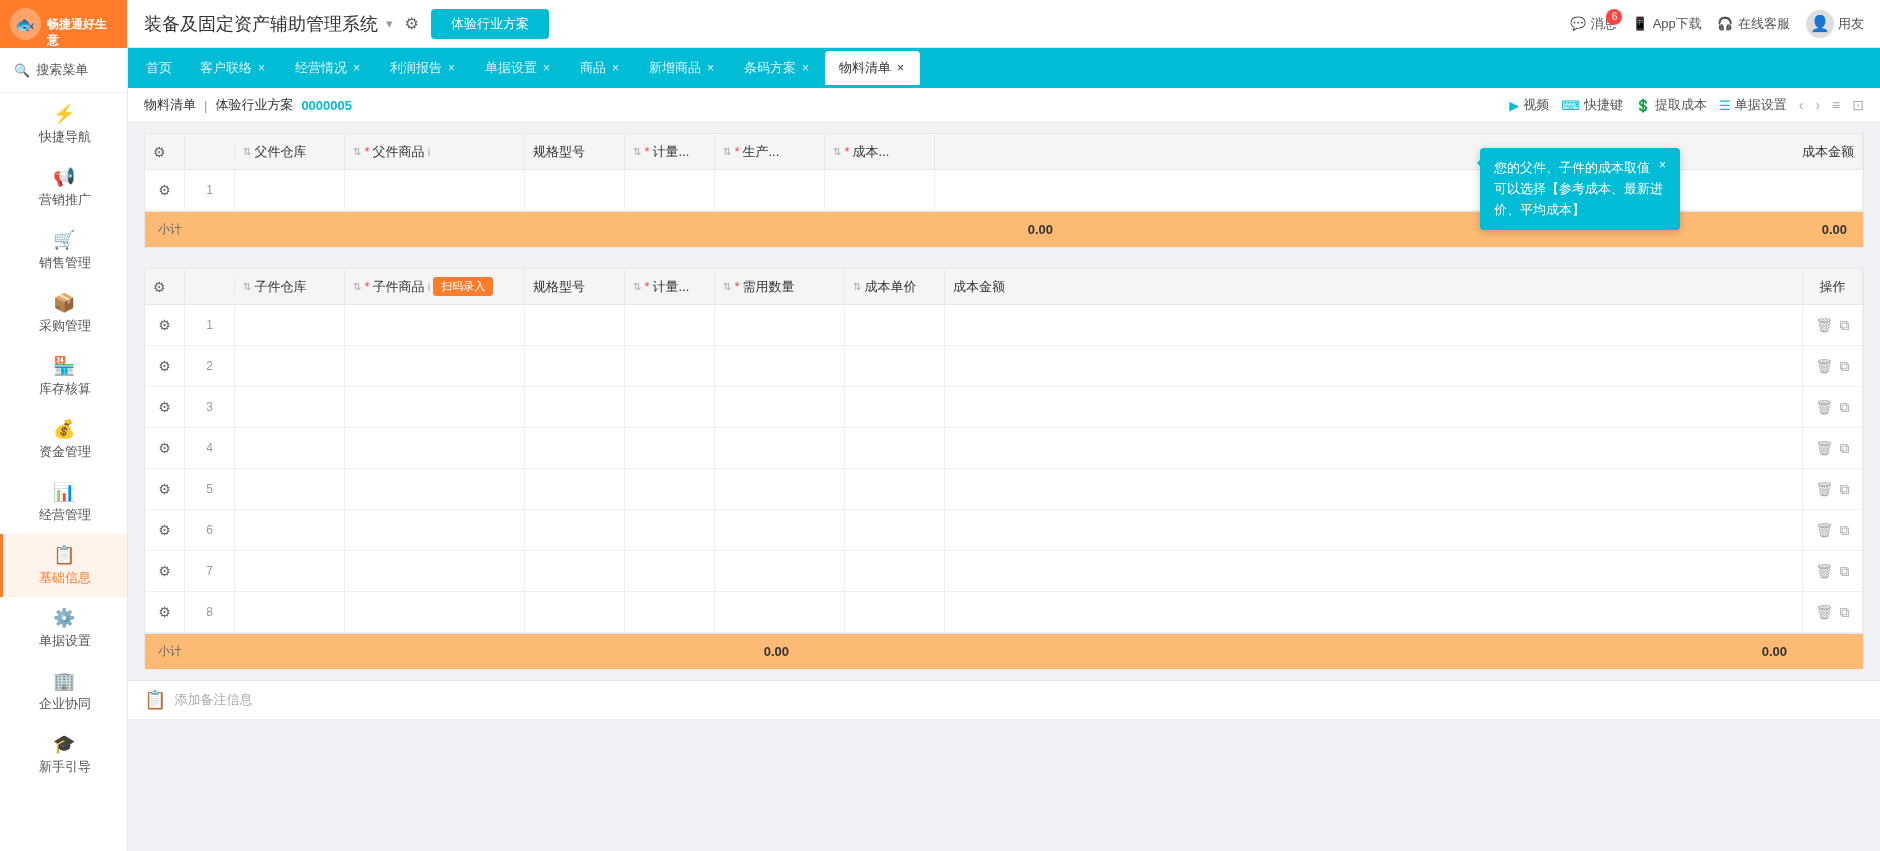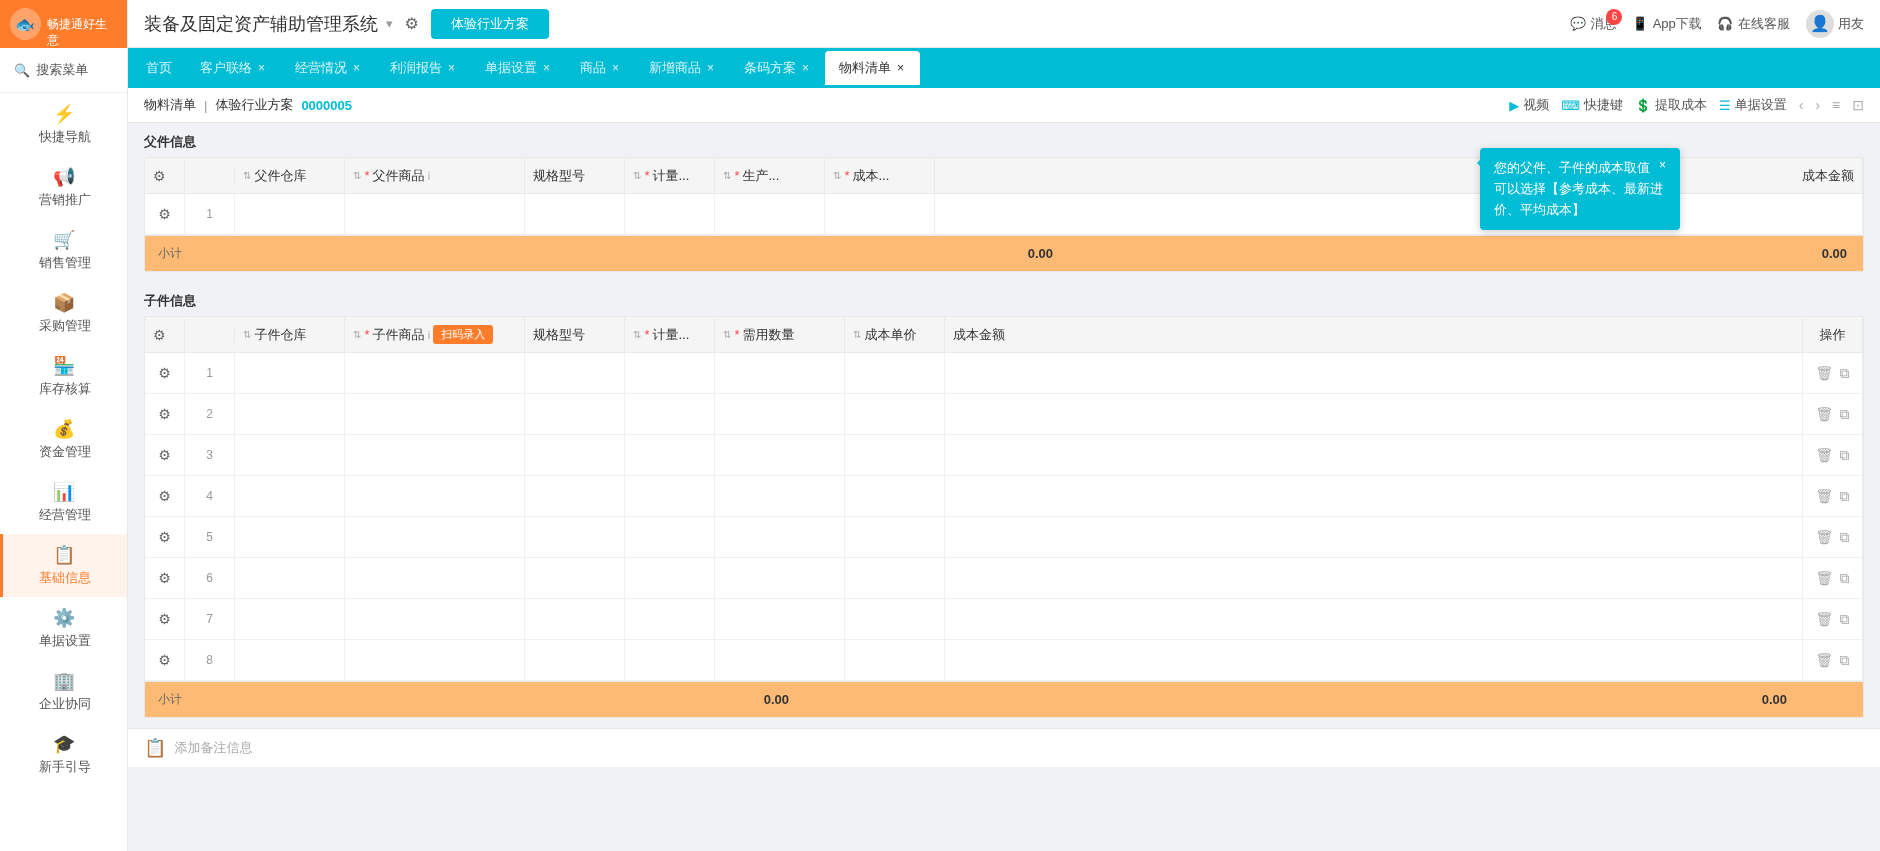--- a/index.html
+++ b/index.html
@@ -23,21 +23,21 @@
       gap: 6px;
       height: 48px;
     }
     .sidebar-logo-icon {
       width: 32px; height: 32px;
       background: rgba(255,255,255,0.3);
       border-radius: 50%;
       display: flex; align-items: center; justify-content: center;
       font-size: 16px; color: #fff;
     }
-    .sidebar-logo-text { font-size: 12px; font-weight: normal; line-height: 1.3; margin-top: 32px; }
+    .sidebar-logo-text { font-size: 12px; font-weight: bold; line-height: 1.3; margin-top: 32px; }
     .sidebar-logo-sub { font-size: 10px; opacity: 0.9; }
     .sidebar-search {
       padding: 8px;
       border-bottom: 1px solid #f0f0f0;
     }
     .sidebar-search-btn {
       width: 100%; background: none; border: none; cursor: pointer;
       display: flex; align-items: center; gap: 6px; padding: 5px 6px;
       color: #555; border-radius: 4px;
     }
@@ -411,21 +411,20 @@
     </div>
 
     <div class="tooltip-popup" style="position:fixed;top:148px;right:200px;">
       <button class="tooltip-close">×</button>
       <span>您的父件、子件的成本取值可以选择【参考成本、最新进价、平均成本】</span>
     </div>
 
     <div class="content-scroll">
 
       <div class="section">
-        <div class="section-title">父件信息</div>
         <div class="table-wrap">
 
           <div class="table-header-row">
             <div class="th settings">
               <span class="gear-icon">⚙</span>
             </div>
             <div class="th num"></div>
             <div class="th warehouse">
               <span class="sort-icon">⇅</span>
               <span>父件仓库</span>
@@ -477,21 +476,20 @@
             <div class="subtotal-label">小计</div>
             <div class="subtotal-spacer"></div>
             <div class="subtotal-value">0.00</div>
             <div style="flex:1;"></div>
             <div class="subtotal-value-right">0.00</div>
           </div>
         </div>
       </div>
 
       <div class="section">
-        <div class="section-title">子件信息</div>
         <div class="table-wrap">
 
           <div class="table-header-row">
             <div class="th settings">
               <span class="gear-icon">⚙</span>
             </div>
             <div class="th num"></div>
             <div class="th child-warehouse">
               <span class="sort-icon">⇅</span>
               <span>子件仓库</span>

